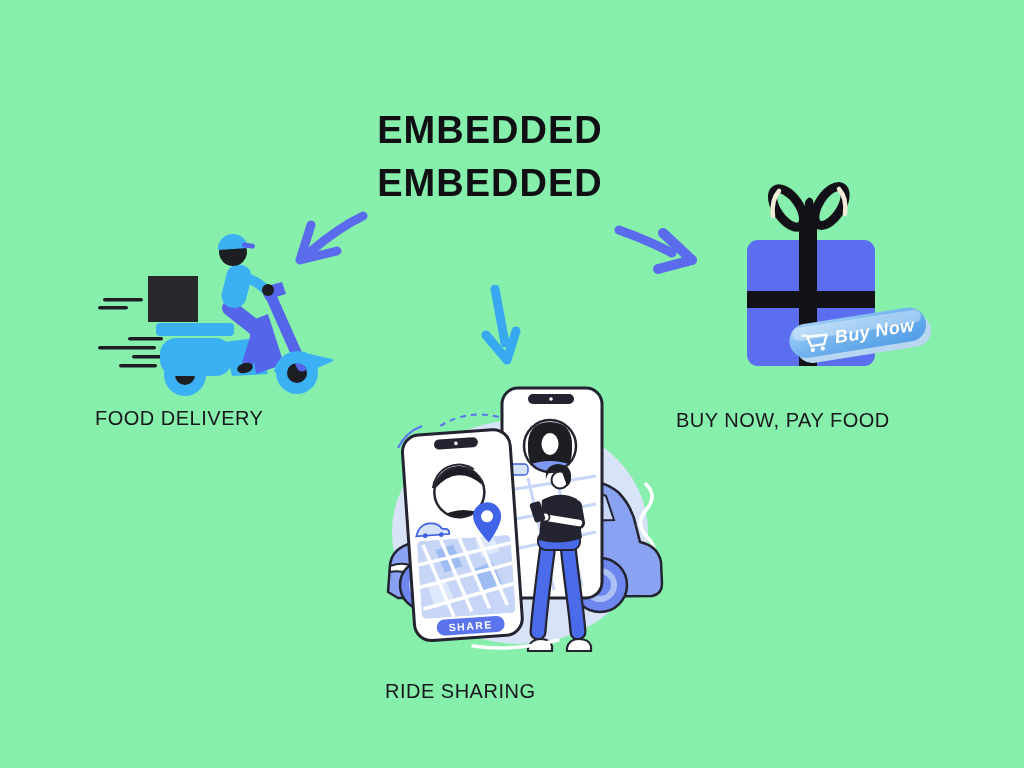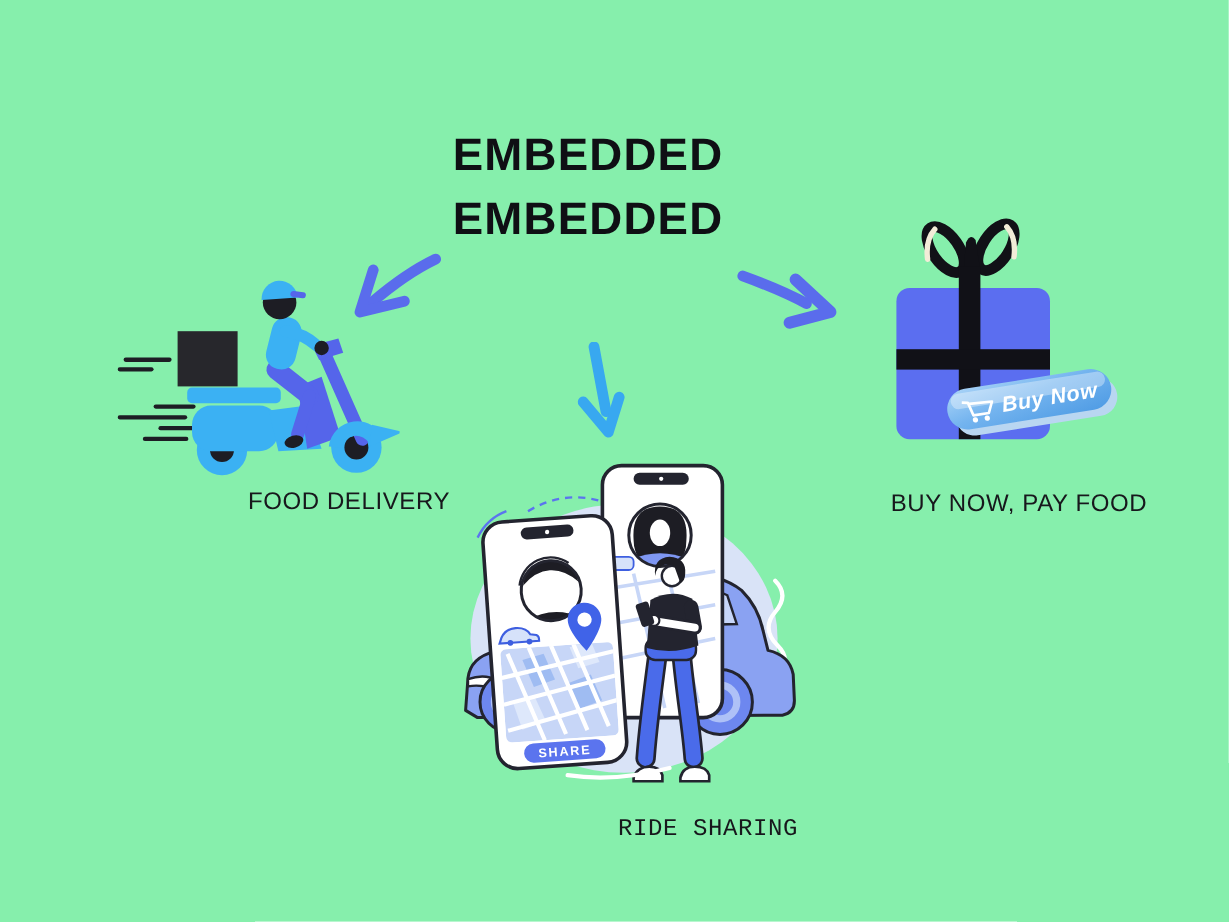--- a/index.html
+++ b/index.html
@@ -8,25 +8,25 @@
     background:#86efac;
     font-family:"Liberation Sans", sans-serif;
   }
   .abs{position:absolute;}
   .title{
     position:absolute;left:337px;top:104px;width:306px;
     text-align:center;color:#0F0F14;font-weight:800;
     font-size:38px;line-height:53px;letter-spacing:1px;
   }
   .item-label{
-    position:absolute;text-align:right;color:#17171C;
+    position:absolute;text-align:left;color:#17171C;
     font-size:20px;letter-spacing:.5px;font-weight:400;white-space:nowrap;
   }
   .lbl-food{left:95px;top:407px;width:280px;}
-  .lbl-ride{left:385px;top:680px;width:280px;font-family:Liberation Mono, monospace;}
+  .lbl-ride{left:385px;top:680px;width:280px;}
   .lbl-bnpl{left:676px;top:409px;width:280px;}
   
   .ink{fill:#1D1D24;}
   .sky{fill:#3BB1F3;}
   .indigo{fill:#5565EA;}
   svg{display:block;}
   text{font-family:"Liberation Sans", sans-serif;}
   .share-txt{font-size:10.5px;font-weight:bold;letter-spacing:1.5px;fill:#fff;}
   .buy-txt{font-size:18px;font-weight:bold;font-style:italic;fill:#fff;letter-spacing:.5px;}
 </style>

